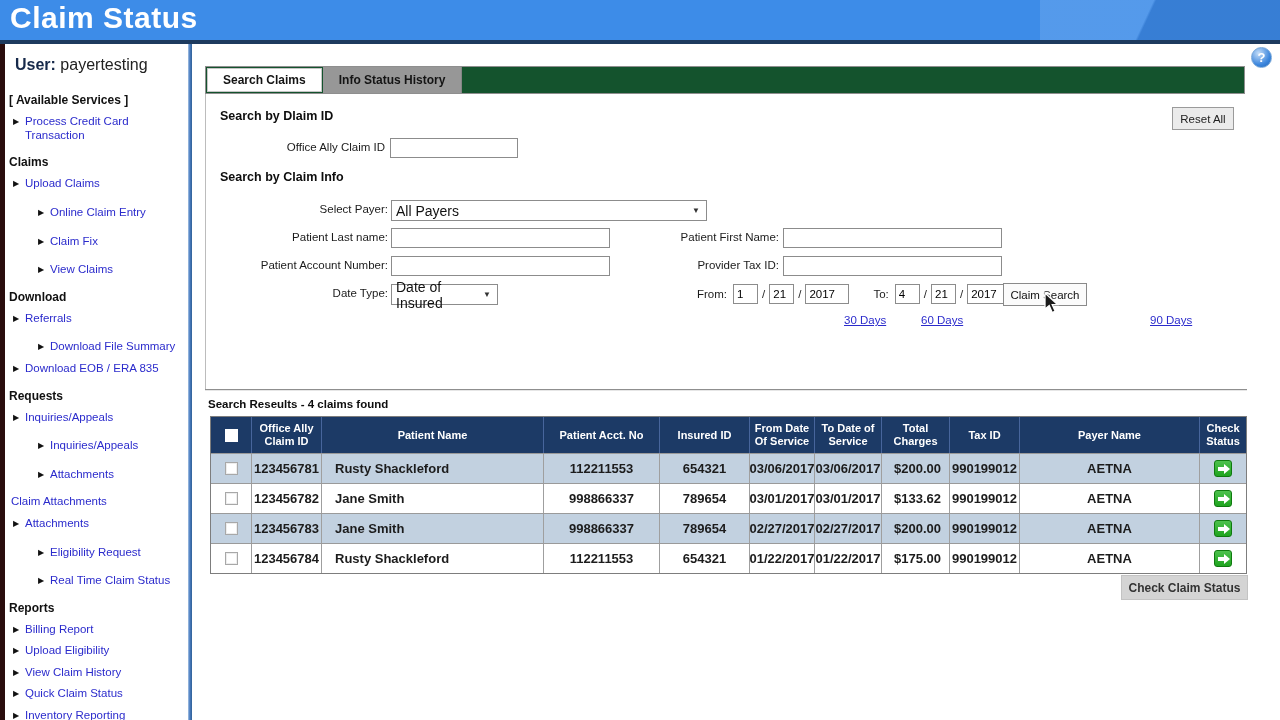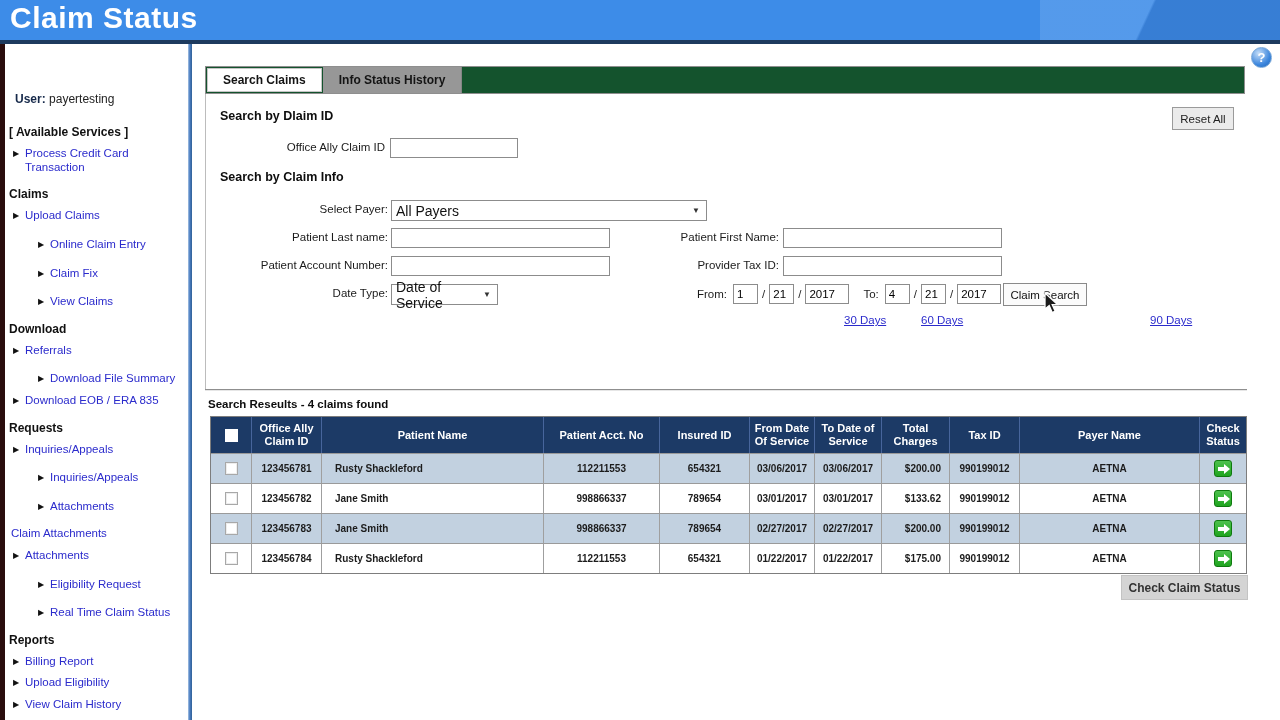--- a/index.html
+++ b/index.html
@@ -15,21 +15,21 @@
   .banner::after { content:""; position:absolute; right:0; top:0; width:240px; height:40px;
             background:linear-gradient(115deg, rgba(255,255,255,0.12) 0%, rgba(255,255,255,0.12) 44%, rgba(0,0,40,0.10) 45%); }
   .banner-edge { position:absolute; left:0; top:40px; width:1280px; height:4px;
                  background:var(--banner-edge); }
   .left-strip { position:absolute; left:0; top:44px; width:5px; height:676px;
                 background:var(--left-edge); }
 
   
   .sidebar { position:absolute; left:5px; top:44px; width:183px; height:676px;
              background:#fff; padding:12px 4px 0 8px; overflow:hidden; }
-  .user-line { font-size:12px; color:#222; margin-left:2px;margin-top:36px; }
+  .user-line { font-size:16px; color:#222; margin-left:2px; }
   .user-line .ul-label { font-weight:bold; color:#16294a; }
   .sb-items { display:block; }
   .sb-item { display:flex; margin-top:8px; line-height:1.18; cursor:pointer; }
   .sb-item.spaced { margin-top:15px;padding-left:25px; }
   .sb-arrow { flex:0 0 12px; font-size:8px; color:#111; padding-top:2px; }
   .sb-arrow::before { content:"\25B6"; }
   .sb-label { font-size:11.5px; color:var(--link-blue); }
   .sb-item.t-bracket { margin-top:19px; cursor:default; }
   .sb-item.t-header  { margin-top:13px; cursor:default; }
   .sb-item.t-bracket .sb-label, .sb-item.t-header .sb-label
@@ -81,21 +81,21 @@
   .inp-first   { left:591px; top:184px; width:219px; }
   .lab-acct    { left:28px;  top:215px; width:168px; }
   .inp-acct    { left:199px; top:212px; width:219px; }
   .lab-tax     { left:427px; top:215px; width:160px; }
   .inp-tax     { left:591px; top:212px; width:219px; }
   .lab-dtype   { left:28px;  top:243px; width:168px; }
   .sel-dtype   { left:199px; top:240px; width:107px; }
 
   .date-group { position:absolute; left:505px; top:240px; display:flex; align-items:center; gap:4px; }
   .dg-label { font-size:11.5px; color:#1b1b1b; margin-right:2px; }
-  .dg-to { margin-left:10px; }
+  .dg-to { margin-left:20px; }
   .dinput { width:25px; height:20px; border:1px solid #8c8c8c; font-size:11.5px; padding:0 3px;
             font-family:"Liberation Sans", sans-serif; }
   .dinput.year { width:44px; }
   .slash { font-size:11.5px; color:#222; }
 
   .cs-btn { position:absolute; left:811px; top:239px; width:84px; height:23px;
             background:#fbfbfb; border:1px solid #8a8a8a; font-size:11.5px; color:#111;
             font-family:"Liberation Sans", sans-serif; cursor:pointer; }
 
   .ranges { position:absolute; left:652px; top:270px; display:flex; gap:7px; }
@@ -121,21 +121,21 @@
   .col4,.w4 { width:65px;  flex:0 0 65px; }
   .col5,.w5 { width:67px;  flex:0 0 67px; }
   .col6,.w6 { width:68px;  flex:0 0 68px; }
   .col7,.w7 { width:70px;  flex:0 0 70px; }
   .col8,.w8 { width:180px; flex:0 0 180px; }
   .col9,.w9 { width:47px;  flex:0 0 47px; }
   .hcb { width:13px; height:13px; background:#fff; }
   .tbody { display:block; }
   .trow { display:flex; height:30px; background:#fff; border-top:1px solid #9a9a9a; }
   .trow:nth-of-type(odd) { background:var(--row-alt-blue); }
-  .td { display:flex; align-items:center; justify-content:center; font-size:10px;
+  .td { display:flex; align-items:center; justify-content:center; font-size:13px;
         font-weight:bold; color:#1c1c1c; border-left:1px solid #9f9f9f; overflow:hidden; }
   .td.name { justify-content:flex-start; padding-left:13px; }
   .td.money { justify-content:flex-end; padding-right:8px; }
   .rcb { width:13px; height:13px; background:#fff; border:1px solid #a8a8a8;
          box-shadow:inset 0 0 0 1px #ededed; cursor:pointer; }
   .go { position:relative; width:18px; height:17px; border-radius:3px; cursor:pointer;
         background:linear-gradient(#4dc14d,var(--status-green)); border:1px solid #0f7a0f; }
   .go::before { content:""; position:absolute; left:3px; top:6px; width:6px; height:4px; background:#fff; }
   .go::after  { content:""; position:absolute; left:9px; top:3px; border-left:6px solid #fff;
                 border-top:5px solid transparent; border-bottom:5px solid transparent; }
@@ -299,21 +299,21 @@
   <div class="flabel lab-first">Patient First Name:</div>
   <input class="tinput inp-first" value="" style="">
 
   <div class="flabel lab-acct">Patient Account Number:</div>
   <input class="tinput inp-acct" value="" style="">
   <div class="flabel lab-tax">Provider Tax ID:</div>
   <input class="tinput inp-tax" value="" style="">
 
   <div class="flabel lab-dtype">Date Type:</div>
   <div class="fakesel sel-dtype">
-    <span>Date of Service</span>
+    <span>Date of Insured</span>
     <span class="sel-arrow"></span>
   </div>
 
   <div class="date-group">
     <span class="dg-label">From:</span>
     <input class="dinput" value="1" style="">
     <span class="slash">/</span>
     <input class="dinput" value="21" style="">
     <span class="slash">/</span>
     <input class="dinput year" value="2017" style="">

